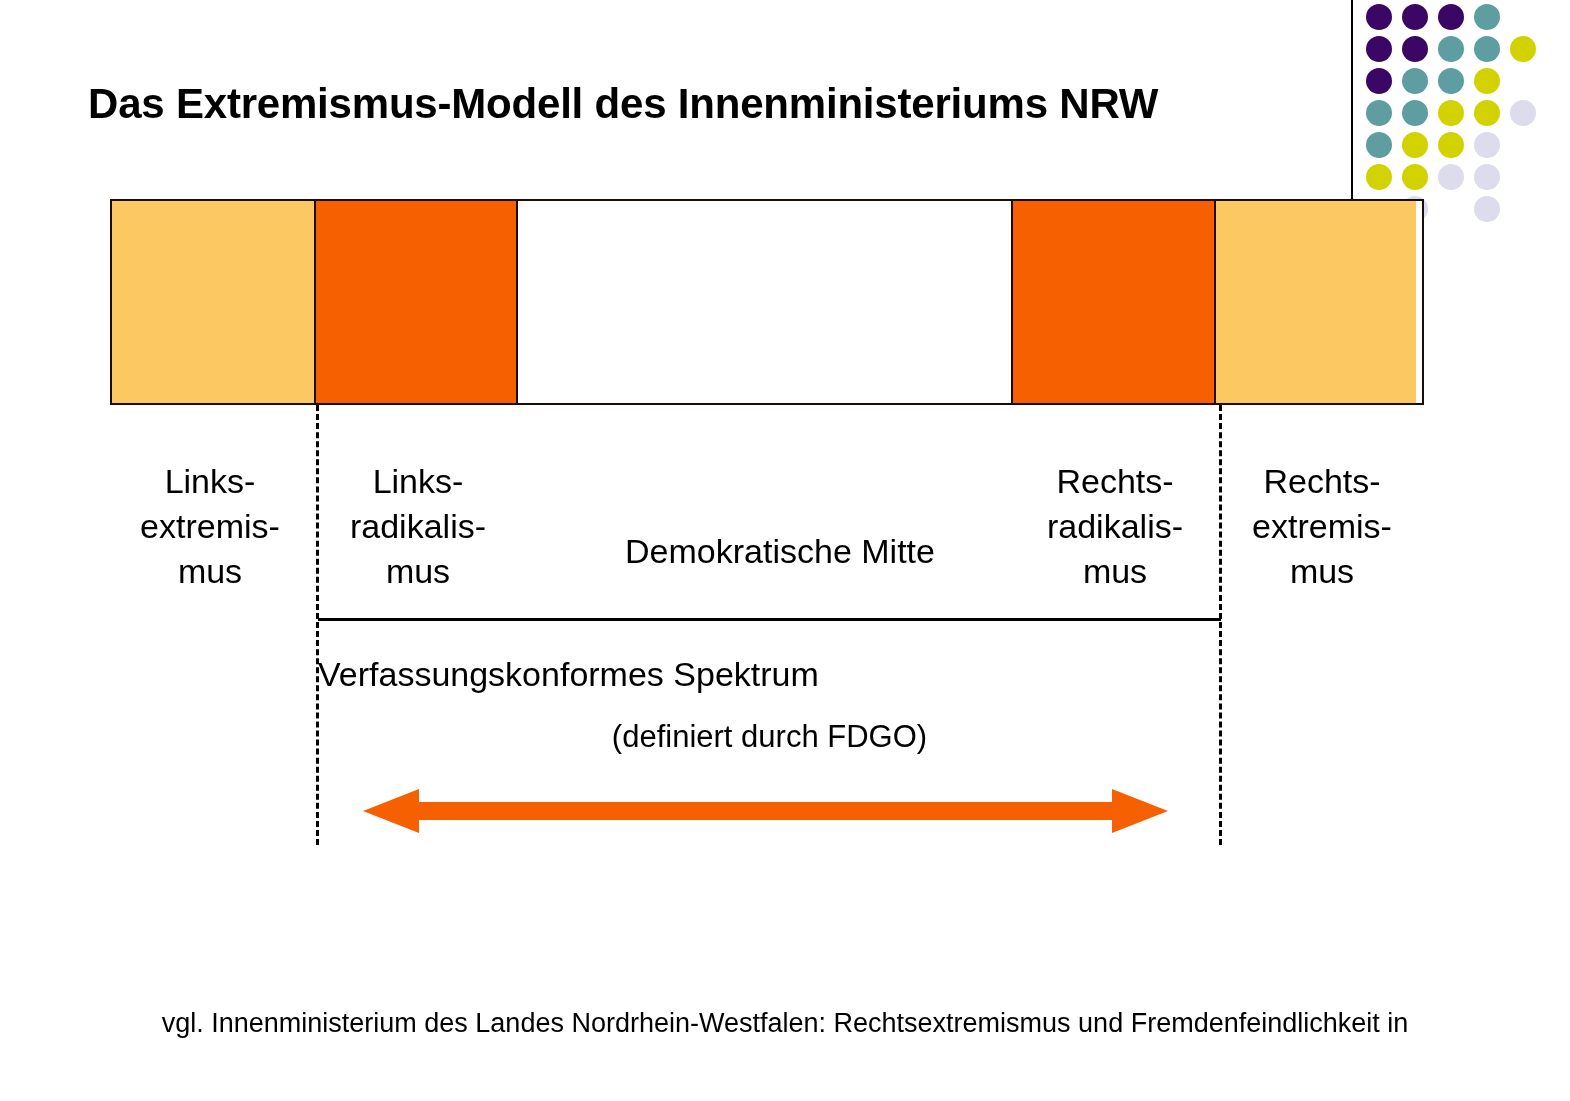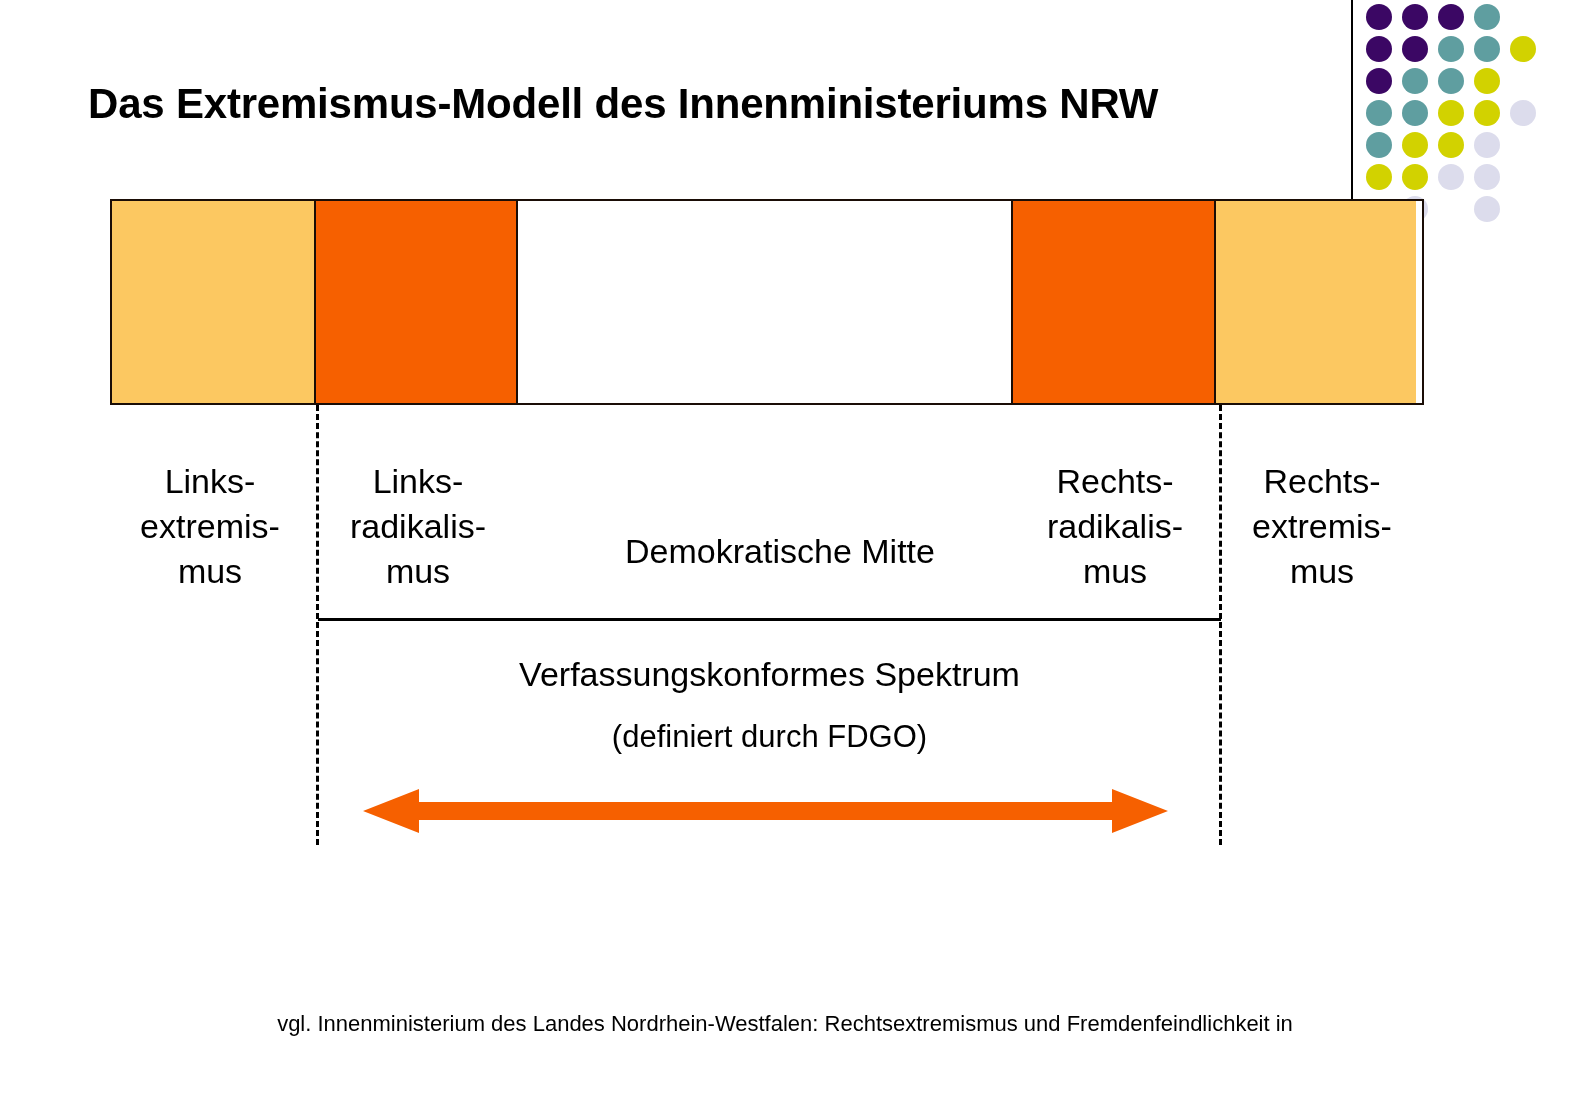--- a/index.html
+++ b/index.html
@@ -107,21 +107,20 @@
     height: 3px;
     background: #000000;
   }
 
   
   #scope-title {
     position: absolute;
     left: 318px;
     top: 655px;
     width: 903px;
-    text-align: center;
     font-size: 34px;
   }
   #scope-subtitle {
     position: absolute;
     left: 318px;
     top: 719px;
     width: 903px;
     text-align: center;
     font-size: 31px;
   }
@@ -135,21 +134,21 @@
     height: 44px;
   }
 
   
   #footer-citation {
     position: absolute;
     left: 160px;
     top: 1006px;
     width: 1250px;
     text-align: center;
-    font-size: 22px;
+    font-size: 27px;
     line-height: 35px;
   }
 </style>
 </head>
 <body>
 
 <div id="dot-grid">
     <div class="dot" style="left: 0px; top: 32px; background: rgb(59, 7, 100);"></div>
     <div class="dot" style="left: 36px; top: 32px; background: rgb(59, 7, 100);"></div>
     <div class="dot" style="left: 72px; top: 32px; background: rgb(59, 7, 100);"></div>

